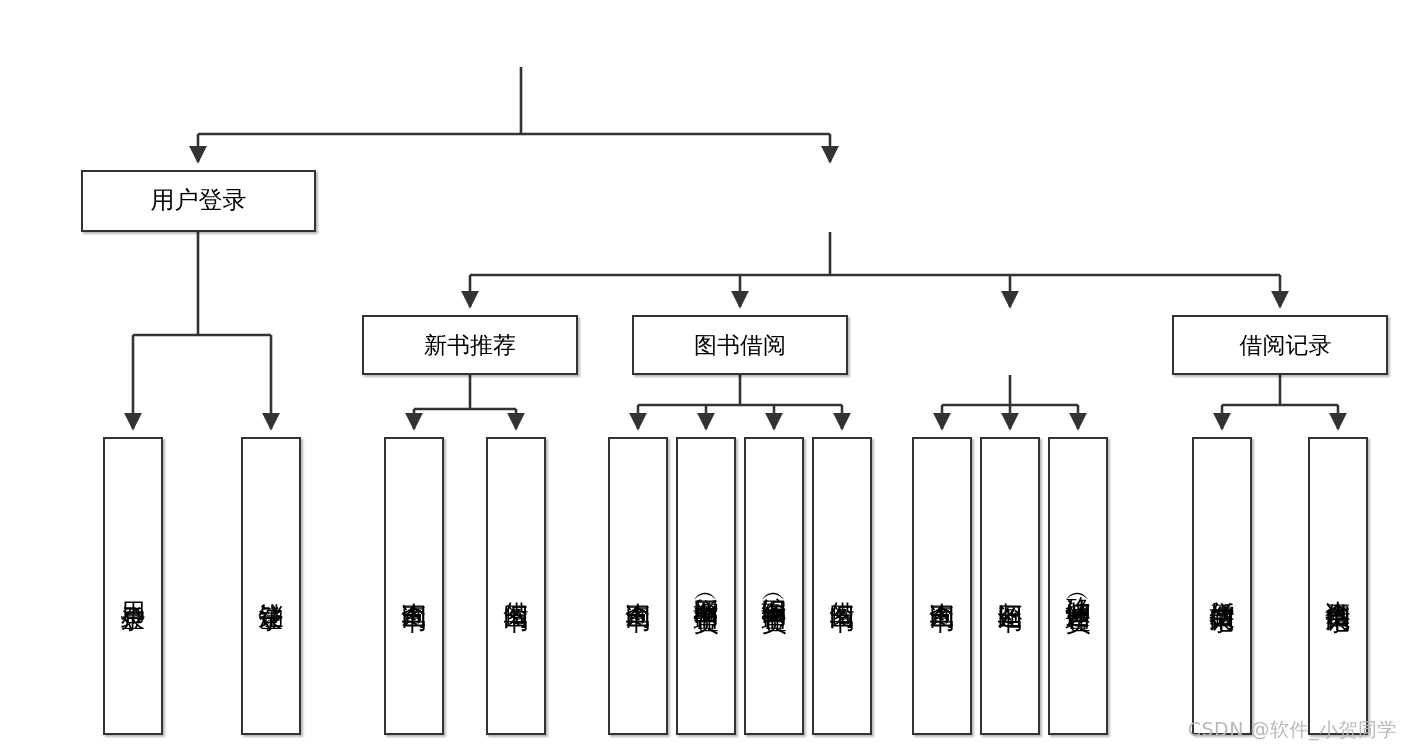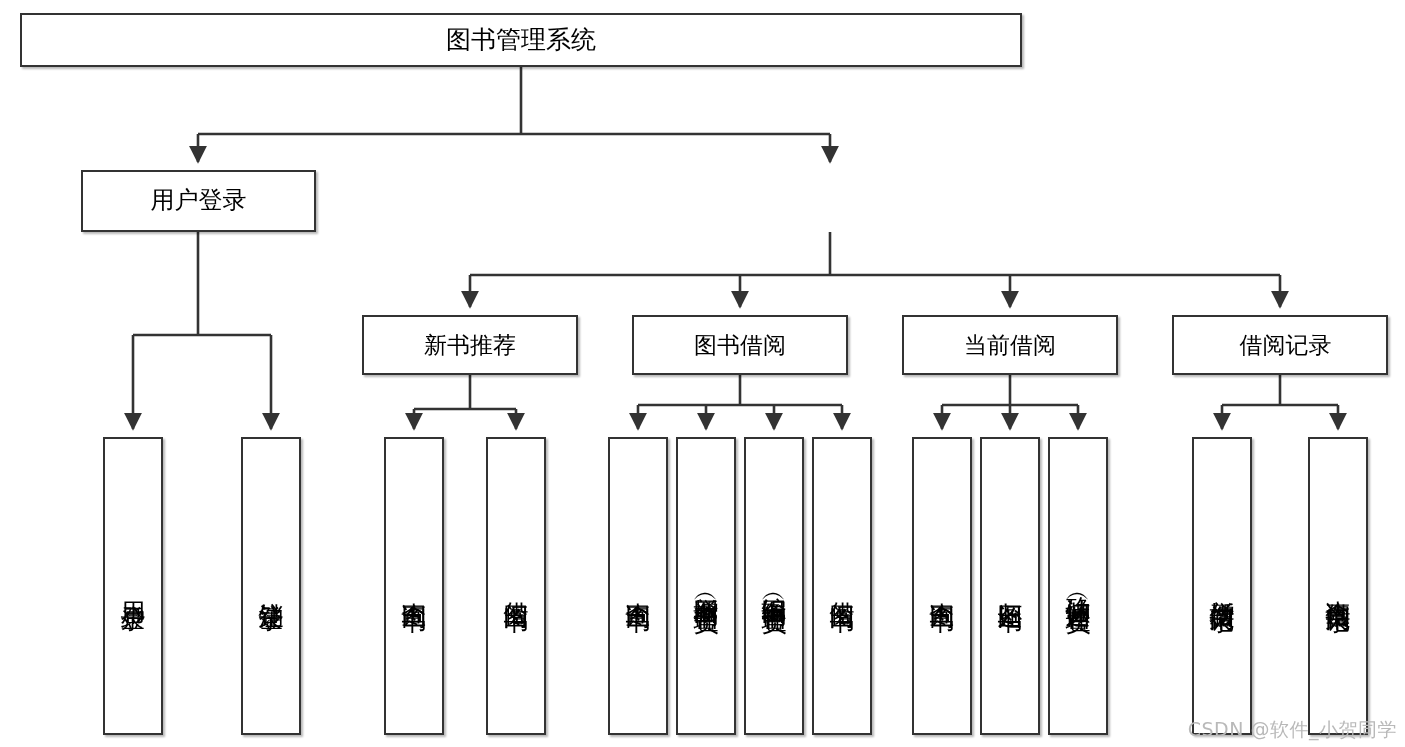--- a/index.html
+++ b/index.html
@@ -118,36 +118,30 @@
       <path d="M 1010 405 L 1010 429" marker-end="url(#arrow)"></path>
       <path d="M 1078 405 L 1078 429" marker-end="url(#arrow)"></path>
 
       <path d="M 1280 375 L 1280 405"></path>
       <path d="M 1222 405 L 1338 405"></path>
       <path d="M 1222 405 L 1222 429" marker-end="url(#arrow)"></path>
       <path d="M 1338 405 L 1338 429" marker-end="url(#arrow)"></path>
     </g>
   </svg>
 
-  <div class="node node-root" style="left:20px; top:13px; width:1002px; height:54px;">
-    <span class="node-label">图书管理系统</span>
-  </div>
 
   <div class="node node-l2" style="left:81px; top:170px; width:235px; height:62px;">
     <span class="node-label">用户登录</span>
   </div>
 
   <div class="node node-l3" style="left:632px; top:315px; width:216px; height:60px;">
     <span class="node-label">图书借阅</span>
   </div>
   <div class="node node-l3" style="left:362px; top:315px; width:216px; height:60px;">
     <span class="node-label">新书推荐</span>
-  </div>
-  <div class="node node-l3" style="left:902px; top:315px; width:216px; height:60px;">
-    <span class="node-label">当前借阅</span>
   </div>
   <div class="node node-l3" style="left:1172px; top:315px; width:216px; height:60px;padding-left:11px;">
     <span class="node-label">借阅记录</span>
   </div>
 
   <div class="node node-leaf" style="left:103px; top:437px; width:60px; height:298px;">
     <span class="node-label">用户登录</span>
   </div>
   <div class="node node-leaf" style="left:241px; top:437px; width:60px; height:298px;">
     <span class="node-label">注销登录</span>

